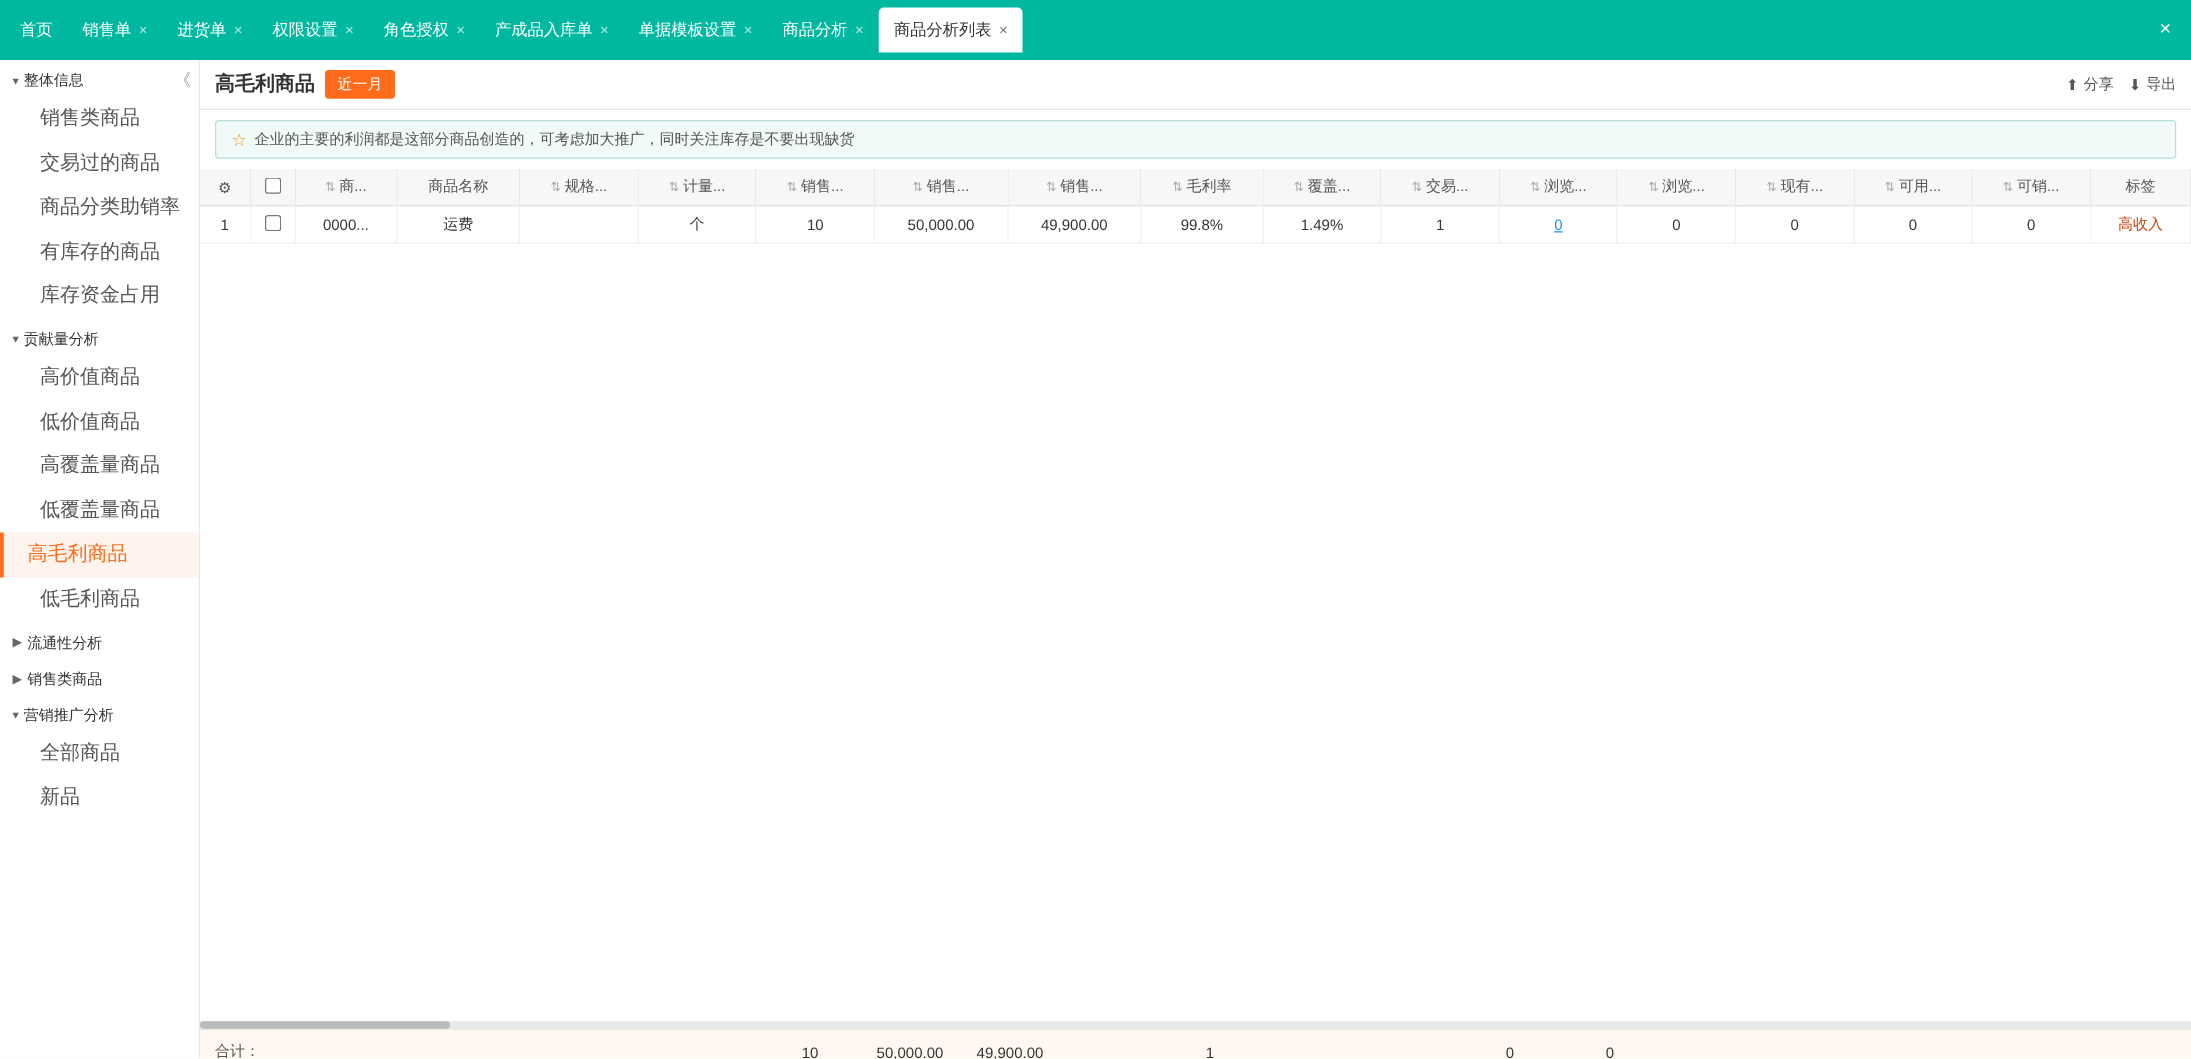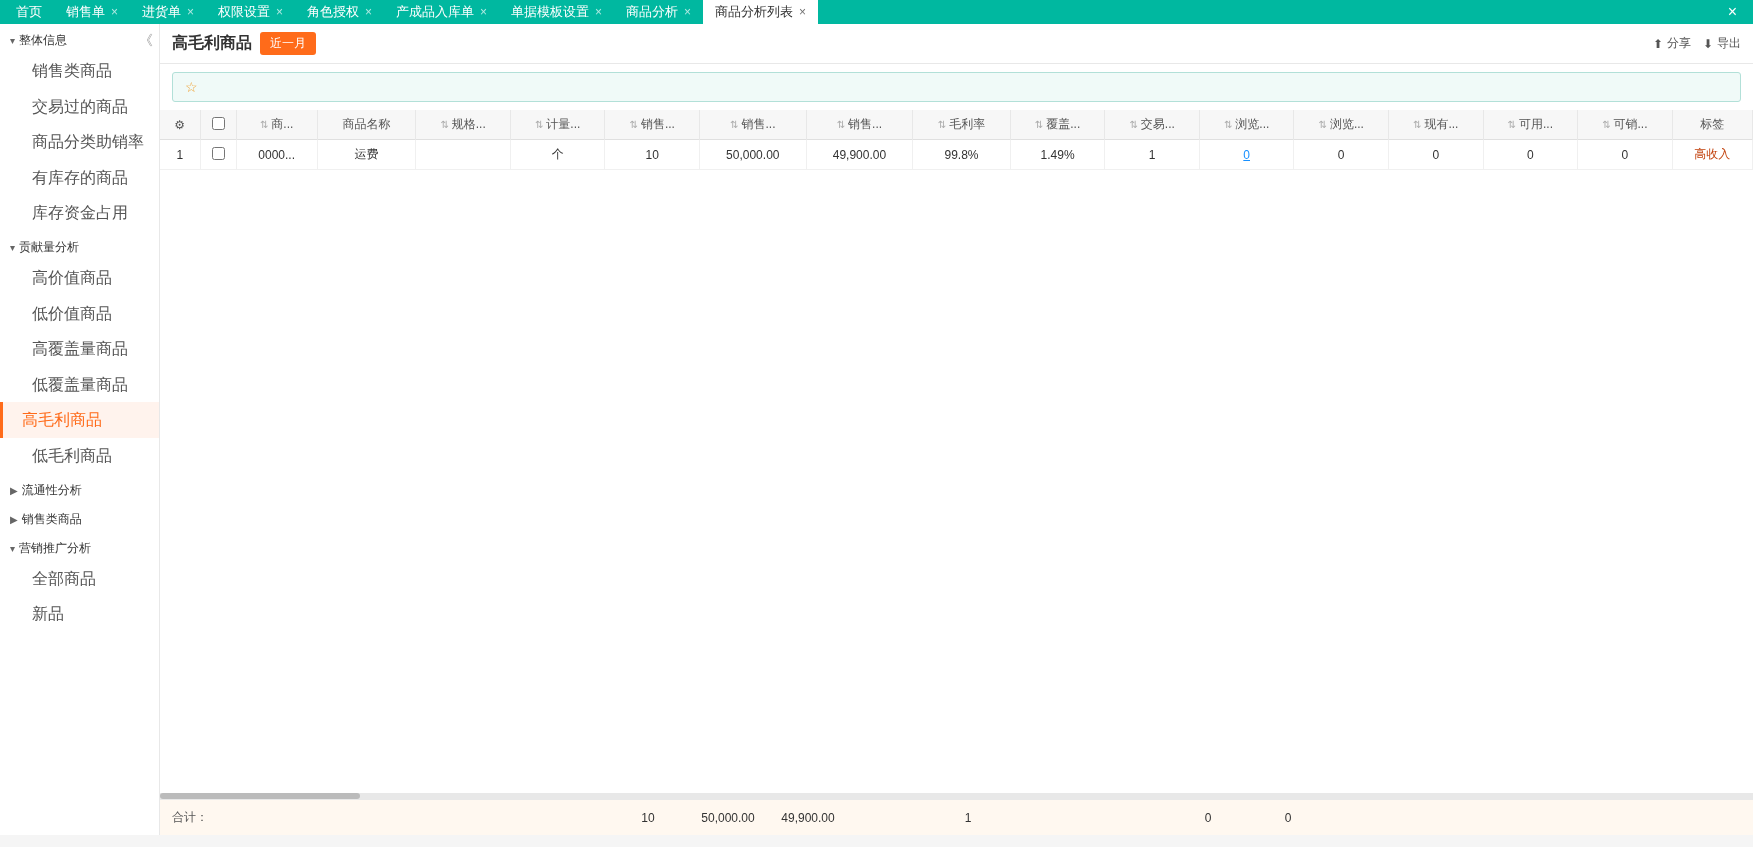--- a/index.html
+++ b/index.html
@@ -1,21 +1,21 @@
 <!DOCTYPE html>
 <html><head>
   <meta charset="utf-8">
   <style>
     * { margin: 0; padding: 0; box-sizing: border-box; }
     body { font-family: "Microsoft YaHei", "PingFang SC", sans-serif; font-size: 12px; background: #f5f5f5; width: 1753px; height: 847px; overflow: hidden; }
 
     
     .top-nav {
       background: #00b8a0;
-      height: 24px;
+      height: 48px;
       display: flex;
       align-items: center;
       padding: 0 4px;
       color: white;
       font-size: 13px;
     }
     .top-nav .nav-item {
       padding: 0 12px;
       height: 36px;
       display: flex;
@@ -385,20 +385,21 @@
         </div>
         <div class="action-btn">
           <span>⬇</span>
           <span>导出</span>
         </div>
       </div>
     </div>
 
     <div class="info-banner">
       <span class="info-icon">☆</span>
+      <span>企业的主要的利润都是这部分商品创造的，可考虑加大推广，同时关注库存是不要出现缺货</span>
     </div>
 
     <div class="table-wrapper">
       <table>
         <thead>
           <tr>
             <th class="col-index">⚙</th>
             <th class="col-checkbox"><input type="checkbox" style=""></th>
             <th class="th-sortable">商...</th>
             <th>商品名称</th>

